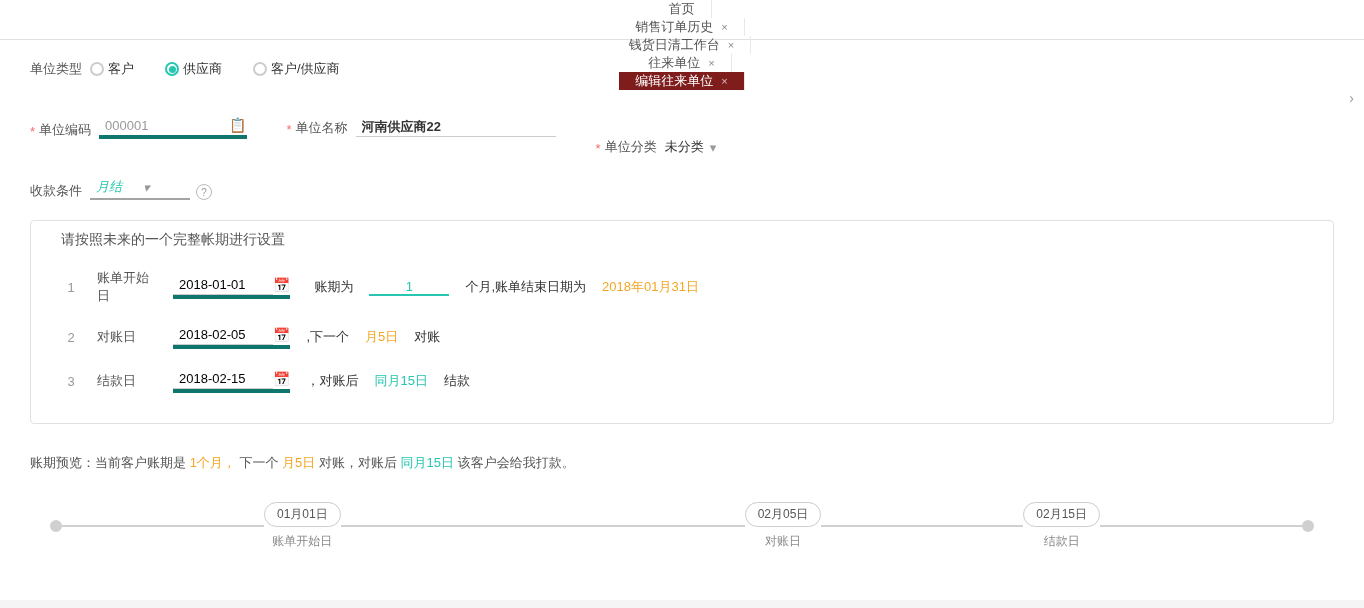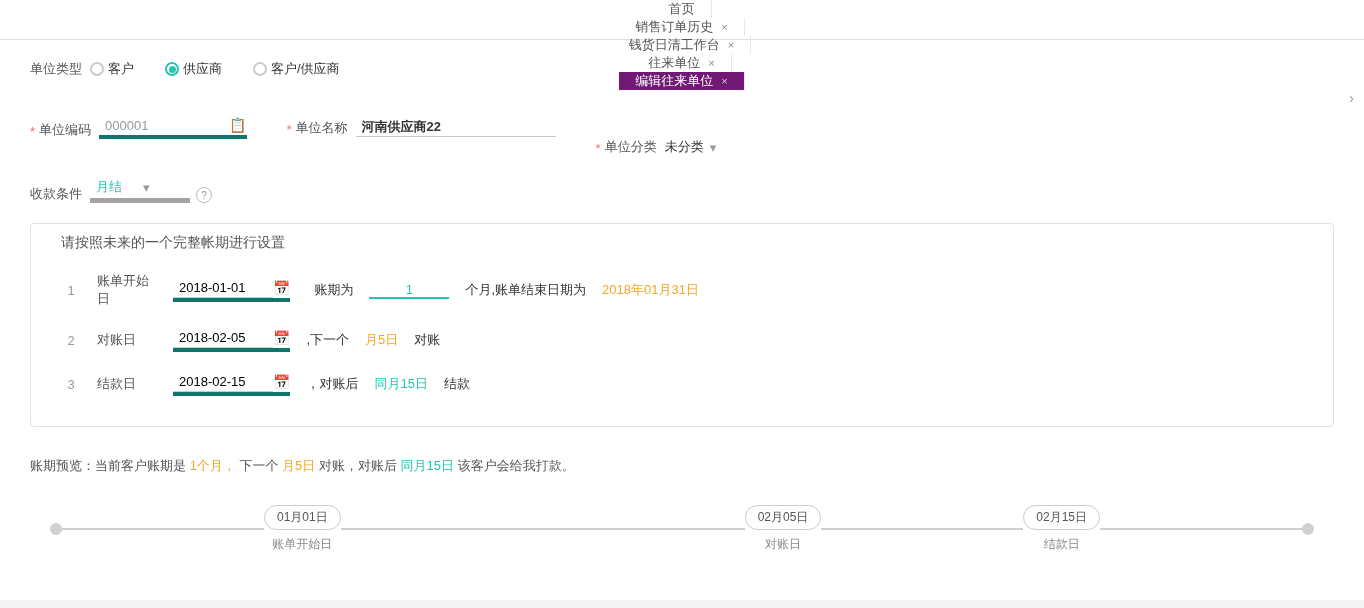--- a/index.html
+++ b/index.html
@@ -21,21 +21,21 @@
       padding: 0 16px;
       height: 100%;
       font-size: 13px;
       cursor: pointer;
       border-right: 1px solid #e8e8e8;
       color: #555;
       white-space: nowrap;
       position: relative;
     }
     .tab.active {
-      background: #701a75;
+      background: #7f1d1d;
       color: #fff;
     }
     .tab .close-btn {
       margin-left: 8px;
       font-size: 11px;
       color: inherit;
       opacity: 0.7;
     }
     .tab.active .close-btn { color: #fff; }
     .tab-chevron {
@@ -134,24 +134,25 @@
     .calendar-icon {
       color: #26c6b0;
       font-size: 14px;
       cursor: pointer;
     }
 
     
     .dropdown {
       display: flex;
       align-items: center;
-      border-bottom: 5px solid #a3a3a3;
+      border-bottom: 2px solid #a3a3a3;
       padding: 2px 6px;
       cursor: pointer;
       min-width: 120px;
+      font-style: italic;
     }
     .dropdown span {
       flex: 1;
       color: #26c6b0;
     }
     .dropdown .arrow {
       color: #999;
       margin-left: 6px;
     }
 

